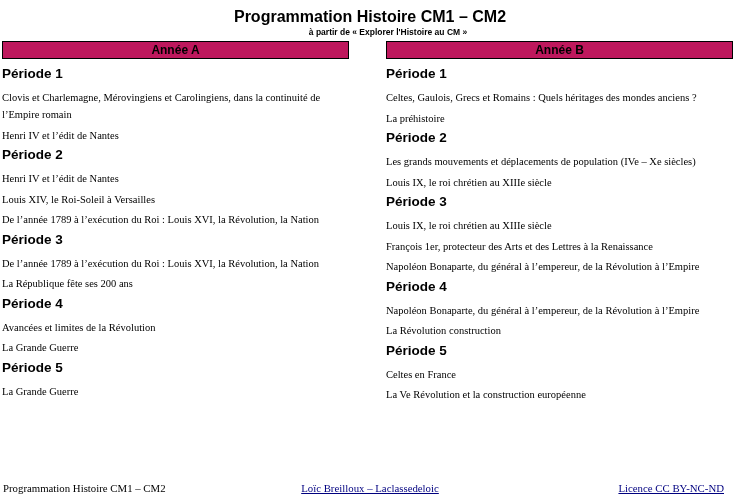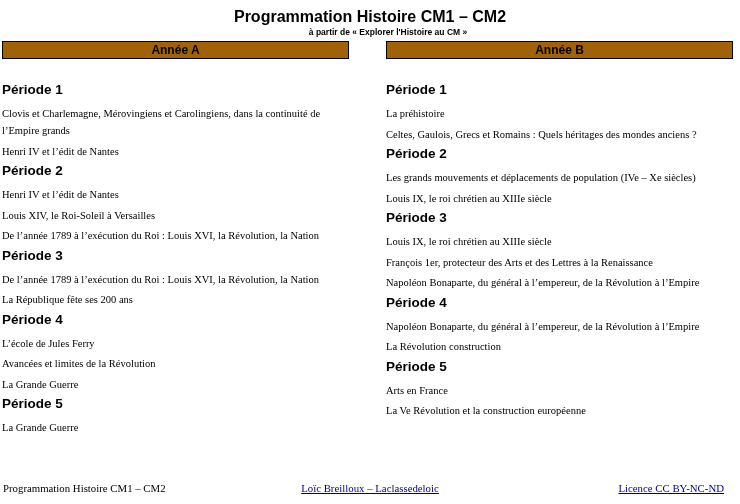--- a/index.html
+++ b/index.html
@@ -33,33 +33,33 @@
     margin: 1px 0 0 0;
     padding-left: 36px;
   }
   .header-row {
     display: flex;
     gap: 37px;
     margin: 3px 7px 0 2px;
   }
   .col-header {
     flex: 1;
-    background: #a16207;
+    background: #be185d;
     border: 1.5px solid #000000;
     font-family: "Liberation Sans", sans-serif;
     font-weight: bold;
     font-size: 12px;
     line-height: 12px;
     text-align: center;
     padding: 2px 0 2px 0;
   }
   .columns {
     display: flex;
     gap: 37px;
-    margin: 16px 7px 0 2px;
+    margin: 0 7px 0 2px;
   }
   .column {
     flex: 1;
     padding-top: 7px;
     min-width: 0;
   }
   .period-heading {
     font-family: "Liberation Sans", sans-serif;
     font-weight: bold;
     font-size: 13.5px;
@@ -115,52 +115,51 @@
   <div class="page-subtitle">à partir de « Explorer l'Histoire au CM »</div>
 
   <div class="header-row">
     <div class="col-header">Année A</div>
     <div class="col-header">Année B</div>
   </div>
 
   <div class="columns">
     <div class="column" id="col-0">
         <h2 class="period-heading">Période 1</h2>
-        <p class="item">Clovis et Charlemagne, Mérovingiens et Carolingiens, dans la continuité de l’Empire grands</p>
+        <p class="item">Clovis et Charlemagne, Mérovingiens et Carolingiens, dans la continuité de l’Empire romain</p>
         <p class="item">Henri IV et l’édit de Nantes</p>
         <h2 class="period-heading">Période 2</h2>
         <p class="item">Henri IV et l’édit de Nantes</p>
         <p class="item">Louis XIV, le Roi-Soleil à Versailles</p>
         <p class="item">De l’année 1789 à l’exécution du Roi : Louis XVI, la Révolution, la Nation</p>
         <h2 class="period-heading">Période 3</h2>
         <p class="item">De l’année 1789 à l’exécution du Roi : Louis XVI, la Révolution, la Nation</p>
         <p class="item">La République fête ses 200 ans</p>
         <h2 class="period-heading">Période 4</h2>
-        <p class="item">L’école de Jules Ferry</p>
         <p class="item">Avancées et limites de la Révolution</p>
         <p class="item">La Grande Guerre</p>
         <h2 class="period-heading">Période 5</h2>
         <p class="item">La Grande Guerre</p>
       </div>
     <div class="column" id="col-1">
         <h2 class="period-heading">Période 1</h2>
+        <p class="item">Celtes, Gaulois, Grecs et Romains : Quels héritages des mondes anciens ?</p>
         <p class="item">La préhistoire</p>
-        <p class="item">Celtes, Gaulois, Grecs et Romains : Quels héritages des mondes anciens ?</p>
         <h2 class="period-heading">Période 2</h2>
         <p class="item">Les grands mouvements et déplacements de population (IVe – Xe siècles)</p>
         <p class="item">Louis IX, le roi chrétien au XIIIe siècle</p>
         <h2 class="period-heading">Période 3</h2>
         <p class="item">Louis IX, le roi chrétien au XIIIe siècle</p>
         <p class="item">François 1er, protecteur des Arts et des Lettres à la Renaissance</p>
         <p class="item">Napoléon Bonaparte, du général à l’empereur, de la Révolution à l’Empire</p>
         <h2 class="period-heading">Période 4</h2>
         <p class="item">Napoléon Bonaparte, du général à l’empereur, de la Révolution à l’Empire</p>
         <p class="item">La Révolution construction</p>
         <h2 class="period-heading">Période 5</h2>
-        <p class="item">Arts en France</p>
+        <p class="item">Celtes en France</p>
         <p class="item">La Ve Révolution et la construction européenne</p>
       </div>
   </div>
 
   <div class="footer">
     <span class="footer-left">Programmation Histoire CM1 – CM2</span>
     <a class="doc-link footer-center" href="#">Loïc Breilloux – Laclassedeloic</a>
     <a class="doc-link footer-right" href="#">Licence CC BY-NC-ND</a>
   </div>
 

